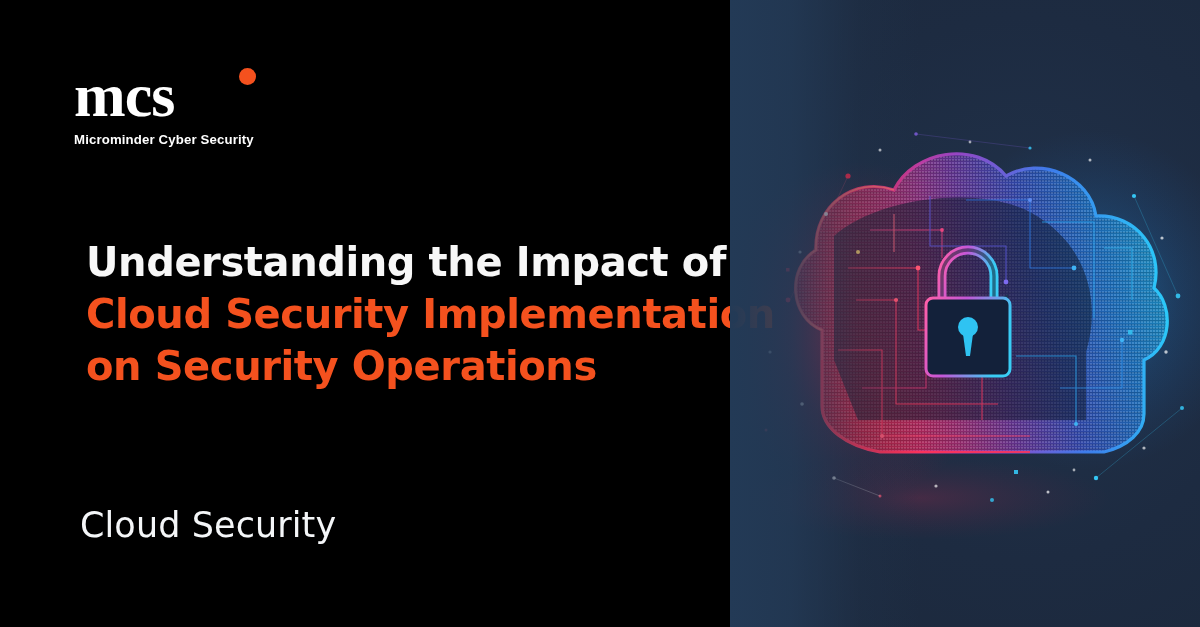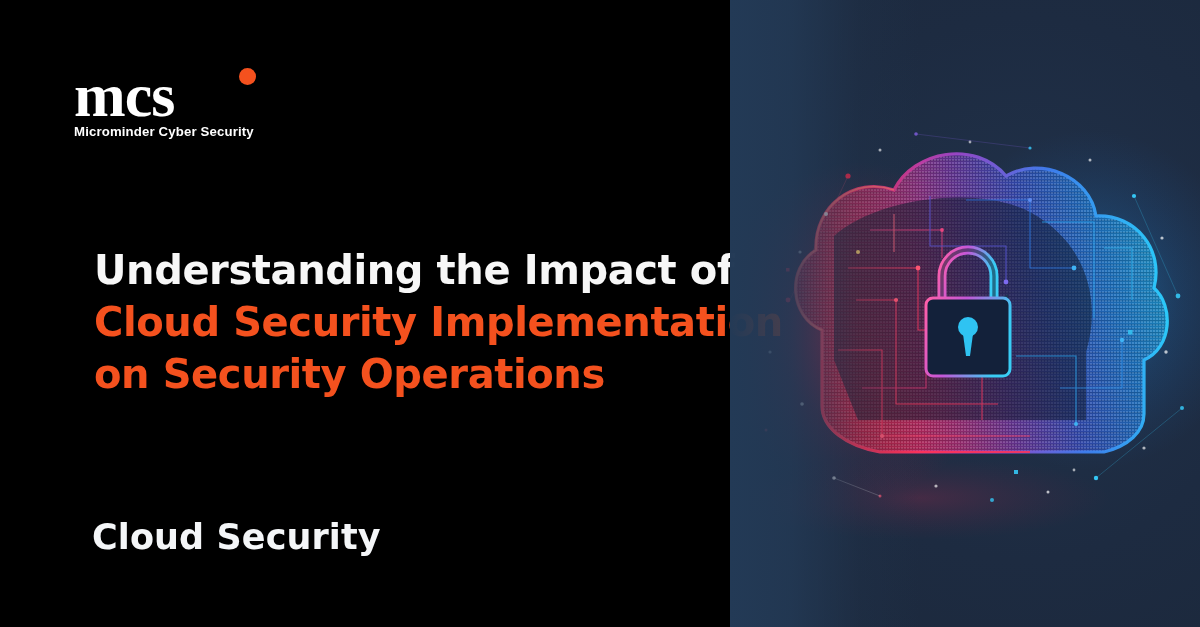--- a/index.html
+++ b/index.html
@@ -65,54 +65,54 @@
     position: absolute;
     left: 165px;
     top: 2px;
     width: 17px;
     height: 17px;
     border-radius: 50%;
     background: #f4511e;
   }
   .logo-tagline {
     display: block;
-    margin-top: 0;
+    margin-top: 8px;
     font-family: "Liberation Sans", sans-serif;
     font-weight: 700;
     font-size: 13.2px;
     letter-spacing: 0.15px;
     color: #ffffff;
     white-space: nowrap;
   }
 
   
   .headline {
     position: absolute;
     left: 78px;
     top: 228px;
     width: 730px;
-    margin: 16px;
+    margin: 8px;
     font-family: "DejaVu Sans", "Liberation Sans", sans-serif;
     font-weight: 700;
     font-size: 40px;
     line-height: 52px;
     letter-spacing: -0.4px;
   }
   .headline .line { display: block; white-space: nowrap; }
   .line-white  { color: #f7f7f7; }
   .line-accent { color: #f4511e; }
 
   
   .category {
     position: absolute;
     left: 80px;
     top: 503px;
-    margin: 12px;
+    margin: 0;
     font-family: "DejaVu Sans", "Liberation Sans", sans-serif;
-    font-weight: 700;
+    font-weight: 400;
     font-size: 35px;
     line-height: 44px;
     letter-spacing: 0.1px;
     color: #f4f6f8;
   }
 </style>
 </head>
 <body>
 
 <div class="banner">

